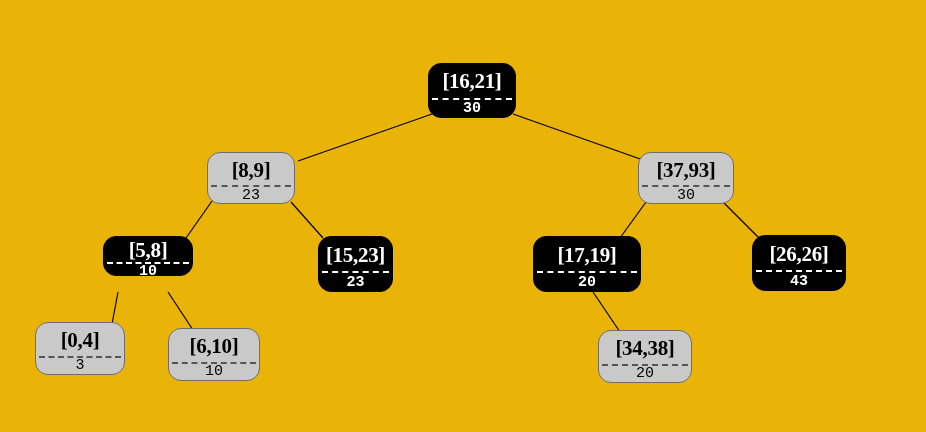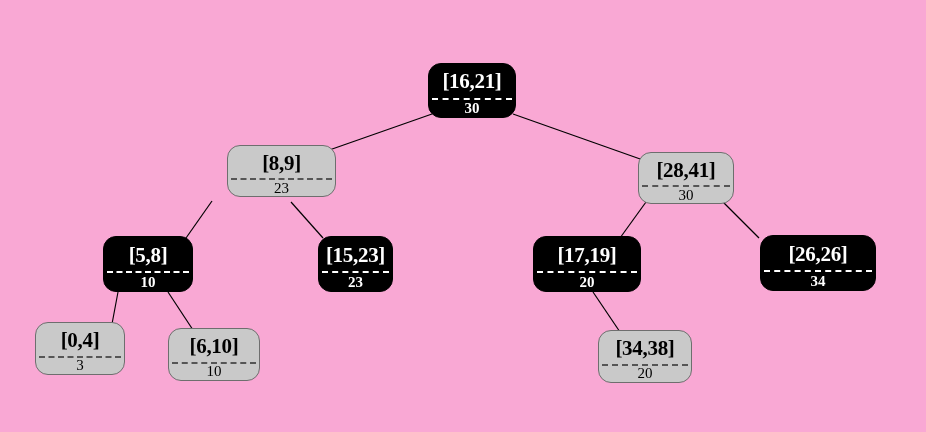--- a/index.html
+++ b/index.html
@@ -8,21 +8,21 @@
     padding: 0;
     background: #ffffff;
   }
   body {
     font-family: "Liberation Serif", "DejaVu Serif", serif;
   }
   #canvas {
     position: relative;
     width: 926px;
     height: 432px;
-    background: #f9a8d4;
+    background: #eab308;
     overflow: hidden;
   }
   #edge-layer {
     position: absolute;
     left: 0;
     top: 0;
     width: 926px;
     height: 432px;
     pointer-events: none;
   }
@@ -45,20 +45,21 @@
     letter-spacing: -0.3px;
     line-height: 1;
     padding-top: 2px;
   }
   .node .maxval {
     flex: 1 1 auto;
     display: flex;
     align-items: center;
     justify-content: center;
     line-height: 1;
+    font-family: Liberation Mono, monospace;
   }
   .node .divider {
     height: 0;
     border-top-width: 2px;
     border-top-style: dashed;
     margin: 0 3px;
   }
 
   
   .node.black {
@@ -94,49 +95,49 @@
       <line x1="118" y1="292" x2="112" y2="324" stroke="#000000" stroke-width="1.2"></line>
       <line x1="168" y1="292" x2="193" y2="330" stroke="#000000" stroke-width="1.2"></line>
       <line x1="593" y1="292" x2="620" y2="332" stroke="#000000" stroke-width="1.2"></line>
     </svg>
   <div id="node-layer">
       <div class="node black" style="left: 428px; top: 63px; width: 88px; height: 55px;">
         <div class="interval">[16,21]</div>
         <div class="divider"></div>
         <div class="maxval">30</div>
       </div>
-      <div class="node gray" style="left: 207px; top: 145px; width: 109px; height: 52px; margin-left: 20px;">
+      <div class="node gray" style="left: 207px; top: 152px; width: 88px; height: 52px;">
         <div class="interval">[8,9]</div>
         <div class="divider"></div>
         <div class="maxval">23</div>
       </div>
       <div class="node gray" style="left: 638px; top: 152px; width: 96px; height: 52px;">
-        <div class="interval">[28,41]</div>
+        <div class="interval">[37,93]</div>
         <div class="divider"></div>
         <div class="maxval">30</div>
       </div>
-      <div class="node black" style="left: 103px; top: 236px; width: 90px; height: 56px;">
+      <div class="node black" style="left: 103px; top: 236px; width: 90px; height: 40px;">
         <div class="interval">[5,8]</div>
         <div class="divider"></div>
         <div class="maxval">10</div>
       </div>
       <div class="node black" style="left: 318px; top: 236px; width: 75px; height: 56px;">
         <div class="interval">[15,23]</div>
         <div class="divider"></div>
         <div class="maxval">23</div>
       </div>
       <div class="node black" style="left: 533px; top: 236px; width: 108px; height: 56px;">
         <div class="interval">[17,19]</div>
         <div class="divider"></div>
         <div class="maxval">20</div>
       </div>
-      <div class="node black" style="left: 752px; top: 235px; width: 116px; height: 56px; margin-left: 8px;">
+      <div class="node black" style="left: 752px; top: 235px; width: 94px; height: 56px;">
         <div class="interval">[26,26]</div>
         <div class="divider"></div>
-        <div class="maxval">34</div>
+        <div class="maxval">43</div>
       </div>
       <div class="node gray" style="left: 35px; top: 322px; width: 90px; height: 53px;">
         <div class="interval">[0,4]</div>
         <div class="divider"></div>
         <div class="maxval">3</div>
       </div>
       <div class="node gray" style="left: 168px; top: 328px; width: 92px; height: 53px;">
         <div class="interval">[6,10]</div>
         <div class="divider"></div>
         <div class="maxval">10</div>

